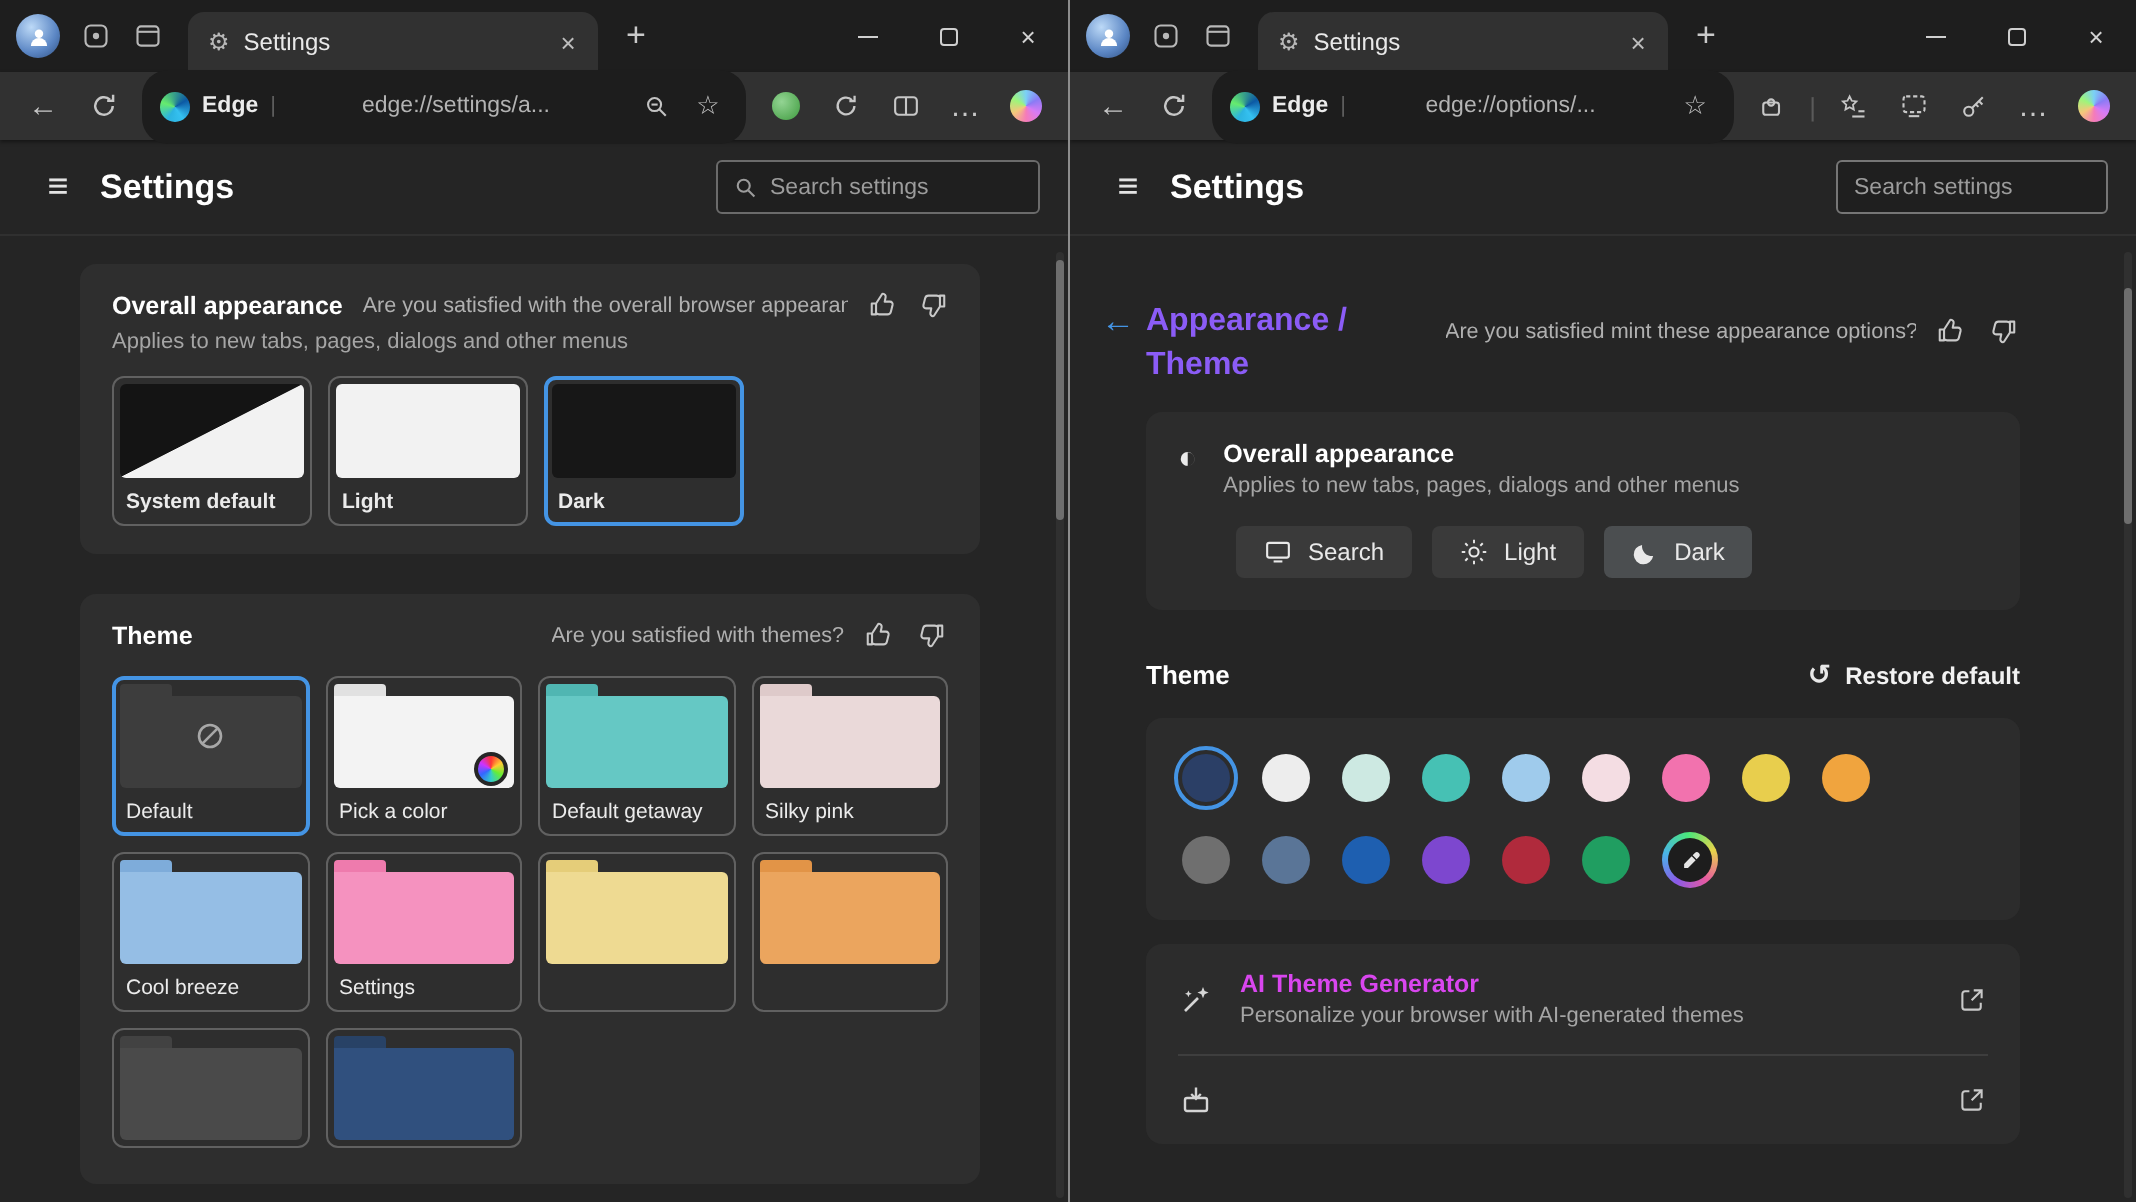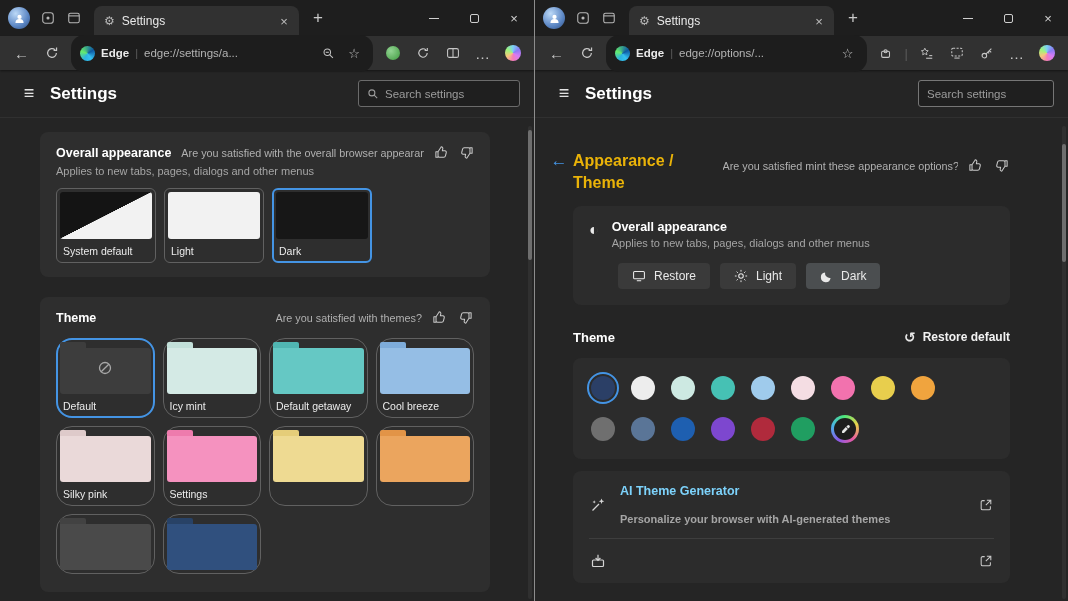--- a/index.html
+++ b/index.html
@@ -20,21 +20,21 @@
   .tab-close{width:18px;height:18px;border-radius:4px;color:#bdbdbd;font-size:13px;}
   .newtab{width:26px;height:26px;color:#c9c9c9;font-size:17px;margin-left:6px;border-radius:4px;}
   .tb-spacer{flex:1;}
   .wc{width:40px;height:36px;color:#d2d2d2;font-size:13px;}
   .maxbox{width:9px;height:9px;border:1px solid #cfcfcf;border-radius:2px;display:block;}
   .minbar{width:10px;height:1px;background:#cfcfcf;display:block;}
 
   
   .toolbar{height:34px;background:#313131;display:flex;align-items:center;padding:0 8px;gap:3px;box-shadow:0 1px 2px rgba(0,0,0,.45);position:relative;z-index:2;}
   .nav-ic{width:27px;height:26px;border-radius:4px;color:#c7c7c7;font-size:15px;flex:0 0 auto;}
-  .pill{flex:1;min-width:0;height:37px;background:#1d1d1d;border-radius:13px;display:flex;align-items:center;padding:0 9px;gap:6px;margin:0 3px;}
+  .pill{flex:1;min-width:0;height:37px;background:#1d1d1d;border-radius:13px;display:flex;align-items:center;padding:0 9px;gap:6px;margin:0 3px;text-align:center;}
   .edge-logo{width:15px;height:15px;border-radius:50%;background:conic-gradient(from 210deg,#2bb3e0,#66eb6e 22%,#0c59a4 58%,#35c1f1 82%,#2bb3e0);flex:0 0 15px;}
   .brand{color:#ebebeb;font-size:11.5px;font-weight:600;}
   .pill-div{color:#5d5d5d;font-size:11px;}
   .url{color:#b3b3b3;font-size:11.5px;flex:1;white-space:nowrap;overflow:hidden;}
   .pill-ic{width:20px;height:20px;color:#c3c3c3;font-size:13px;flex:0 0 auto;}
   .green-dot{width:14px;height:14px;border-radius:50%;background:radial-gradient(circle at 35% 35%,#93d493,#3f9b3f);display:block;}
   .copilot{width:16px;height:16px;border-radius:50%;background:conic-gradient(from 0deg,#7bd0f5,#8a7bf5,#d67bf5,#f57bb8,#f5c77b,#9df57b,#7bd0f5);display:block;}
   .tsep{color:#5a5a5a;font-size:13px;padding:0 2px;}
 
   
@@ -54,45 +54,45 @@
   .page-heading{padding-top:32px;font-size:15px;font-weight:700;color:#fff;}
   .card{background:#2e2e2e;border-radius:8px;margin-top:14px;padding:12px 16px 14px;}
   .card-head{display:flex;align-items:center;gap:10px;}
   .card-title{font-size:12.5px;font-weight:700;color:#fff;white-space:nowrap;}
   .feedback{margin-left:auto;display:flex;align-items:center;gap:9px;min-width:0;}
   .question{font-size:10.8px;color:#b0b0b0;white-space:nowrap;overflow:hidden;}
   .thumb{width:17px;height:17px;color:#c9c9c9;}
   .card-sub{font-size:11px;color:#a5a5a5;margin-top:4px;}
 
   
-  .opt-row{display:flex;gap:8px;margin-top:11px;}
+  .opt-row{display:flex;gap:8px;margin-top:11px;font-weight:bold;}
   .opt{width:100px;border:1px solid #616161;border-radius:6px;padding:3px;background:transparent;cursor:pointer;}
   .opt.sel{border:2px solid var(--accent);padding:2px;}
   .opt-prev{height:47px;border-radius:3px;}
   .prev-system{background:linear-gradient(to bottom right,#141414 49.4%,#f2f2f2 49.9%);}
   .prev-light{background:#f2f2f2;}
   .prev-dark{background:#171717;}
   .opt-label{font-size:10.5px;color:#ebebeb;padding:6px 3px 2px;}
 
   
   .theme-card{margin-top:20px;padding-bottom:18px;}
   .grid{display:grid;grid-template-columns:repeat(4,1fr);gap:8px;margin-top:12px;}
-  .tile{border:1px solid #616161;border-radius:16px;padding:3px;cursor:pointer;}
+  .tile{border:1px solid #616161;border-radius:6px;padding:3px;cursor:pointer;}
   .tile.sel{border:2px solid var(--accent);padding:2px;}
   .prev{height:52px;position:relative;}
   .ftab{position:absolute;top:0;left:0;width:26px;height:6px;border-radius:2px 2px 0 0;}
   .fbody{position:absolute;top:6px;left:0;right:0;bottom:0;border-radius:0 3px 3px 3px;}
   .tile-label{font-size:10.5px;color:#ebebeb;padding:6px 3px 2px;white-space:nowrap;overflow:hidden;}
   .slash{position:absolute;left:50%;top:50%;transform:translate(-50%,-50%);}
   .wheel{position:absolute;right:3px;bottom:1px;width:17px;height:17px;border-radius:50%;border:2px solid #262626;background:conic-gradient(#f33,#fc3,#6e3,#3cc,#36f,#c3f,#f33);}
 
   
   .crumb-row{display:flex;align-items:flex-start;margin-top:32px;position:relative;}
   .back{position:absolute;left:-24px;top:1px;color:var(--accent);font-size:17px;font-weight:700;width:20px;}
-  .crumb-title{font-size:16px;font-weight:700;color:#eab308;line-height:1.35;width:150px;}
+  .crumb-title{font-size:16px;font-weight:700;color:#8b5cf6;line-height:1.35;width:150px;}
   .fb-top{margin-top:7px;}
   .card-r{background:#2c2c2c;border-radius:8px;margin-top:13px;padding:14px 16px;}
   .oa-row{display:flex;gap:13px;align-items:flex-start;}
   .oa-icon{color:#eaeaea;font-size:16px;margin-top:1px;}
   .oa-title{font-size:12.5px;font-weight:700;color:#fff;}
   .oa-sub{font-size:11px;color:#a5a5a5;margin-top:3px;}
   .modes{display:flex;gap:10px;margin:14px 0 2px 29px;}
   .mode{display:flex;align-items:center;gap:8px;background:#3a3a3a;border-radius:4px;padding:6px 14px;color:#e9e9e9;font-size:12px;cursor:pointer;}
   .mode.sel{background:#4b4e50;}
   .theme-row{display:flex;align-items:center;margin-top:24px;}
@@ -104,22 +104,22 @@
   .srow + .srow{margin-top:15px;}
   .swatch{width:24px;height:24px;border-radius:50%;cursor:pointer;flex:0 0 24px;}
   .swatch.sel{outline:2px solid var(--accent);outline-offset:2px;}
   .eyedrop{width:28px;height:28px;border-radius:50%;background:conic-gradient(from 140deg,#e85aa0,#8a5ae8,#4ab3e8,#4ae87a,#e8d44a,#e85aa0);align-items:center;justify-content:center;display:inline-flex;cursor:pointer;}
   .eyedrop-inner{width:22px;height:22px;border-radius:50%;background:#1d1d1d;display:flex;align-items:center;justify-content:center;}
   .explore-heading{margin-top:26px;font-size:13.5px;font-weight:700;color:#fff;}
   .explore-card{padding:0 16px;margin-top:12px;}
   .xrow{display:flex;align-items:center;gap:13px;padding:13px 0;cursor:pointer;}
   .xrow + .xrow{border-top:1px solid #3e3e3e;}
   .xic{width:18px;height:18px;color:#d5d5d5;}
-  .x-title{font-size:12.5px;color:#7dd3fc;font-weight:600;}
-  .x-sub{font-size:11px;color:#a5a5a5;margin-top:15px;font-weight:bold;}
+  .x-title{font-size:12.5px;color:#d946ef;font-weight:600;}
+  .x-sub{font-size:11px;color:#a5a5a5;margin-top:3px;}
   .x-ext{margin-left:auto;width:16px;height:16px;color:#c9c9c9;}
 
   
   .vscroll{position:absolute;right:2px;top:126px;bottom:2px;width:4px;background:rgba(255,255,255,0.05);border-radius:2px;}
   .vthumb{width:4px;border-radius:2px;background:#6e6e6e;}
   .vthumb.l{height:130px;margin-top:4px;}
   .vthumb.r{height:118px;margin-top:18px;}
 
   svg{display:block;}
 </style>
@@ -281,45 +281,46 @@
                 <span class="fbody" style="background: rgb(61, 61, 61);"></span>
               <svg class="slash" width="16" height="16" viewBox="0 0 16 16">
                   <circle cx="8" cy="8" r="5.5" fill="none" stroke="#a8a8a8" stroke-width="1.3"></circle>
                   <line x1="4.2" y1="11.8" x2="11.8" y2="4.2" stroke="#a8a8a8" stroke-width="1.3"></line>
                 </svg>
             </div>
             <div class="tile-label">Default</div>
           </div>
           <div class="tile">
             <div class="prev">
-                <span class="ftab" style="background: rgb(194, 224, 217);"></span>
-                <span class="fbody" style="background: rgb(212, 234, 229);"></span>
-              </div>
-            <div class="tile-label">Icy mint</div>
+                <span class="ftab" style="background: rgb(225, 225, 225);"></span>
+                <span class="fbody" style="background: rgb(243, 243, 243);"></span>
+                <span class="wheel"></span>
+              </div>
+            <div class="tile-label">Pick a color</div>
           </div>
           <div class="tile">
             <div class="prev">
                 <span class="ftab" style="background: rgb(80, 182, 178);"></span>
                 <span class="fbody" style="background: rgb(101, 200, 196);"></span>
               </div>
             <div class="tile-label">Default getaway</div>
           </div>
           <div class="tile">
             <div class="prev">
+                <span class="ftab" style="background: rgb(222, 202, 202);"></span>
+                <span class="fbody" style="background: rgb(234, 217, 217);"></span>
+              </div>
+            <div class="tile-label">Silky pink</div>
+          </div>
+          <div class="tile">
+            <div class="prev">
                 <span class="ftab" style="background: rgb(126, 172, 218);"></span>
                 <span class="fbody" style="background: rgb(149, 190, 229);"></span>
               </div>
             <div class="tile-label">Cool breeze</div>
-          </div>
-          <div class="tile">
-            <div class="prev">
-                <span class="ftab" style="background: rgb(222, 202, 202);"></span>
-                <span class="fbody" style="background: rgb(234, 217, 217);"></span>
-              </div>
-            <div class="tile-label">Silky pink</div>
           </div>
           <div class="tile">
             <div class="prev">
                 <span class="ftab" style="background: rgb(238, 123, 173);"></span>
                 <span class="fbody" style="background: rgb(245, 146, 191);"></span>
               </div>
             <div class="tile-label">Settings</div>
           </div>
           <div class="tile">
             <div class="prev">
@@ -477,21 +478,21 @@
           </div>
         </div>
         <div class="modes">
           <div class="mode">
             <span class="ic">
               <svg width="14" height="14" viewBox="0 0 16 16">
                   <rect x="1.8" y="2.8" width="12.4" height="8.4" rx="1.2" fill="none" stroke="#e9e9e9" stroke-width="1.2"></rect>
                   <line x1="5.5" y1="13.4" x2="10.5" y2="13.4" stroke="#e9e9e9" stroke-width="1.2"></line>
                 </svg>
             </span>
-            <span>Restore</span>
+            <span>Search</span>
           </div>
           <div class="mode">
             <span class="ic">
               <svg width="14" height="14" viewBox="0 0 16 16">
                   <circle cx="8" cy="8" r="2.6" fill="none" stroke="#e9e9e9" stroke-width="1.2"></circle>
                   <g stroke="#e9e9e9" stroke-width="1.1">
                     <line x1="8" y1="1" x2="8" y2="3"></line>
                     <line x1="8" y1="13" x2="8" y2="15"></line>
                     <line x1="1" y1="8" x2="3" y2="8"></line>
                     <line x1="13" y1="8" x2="15" y2="8"></line>

